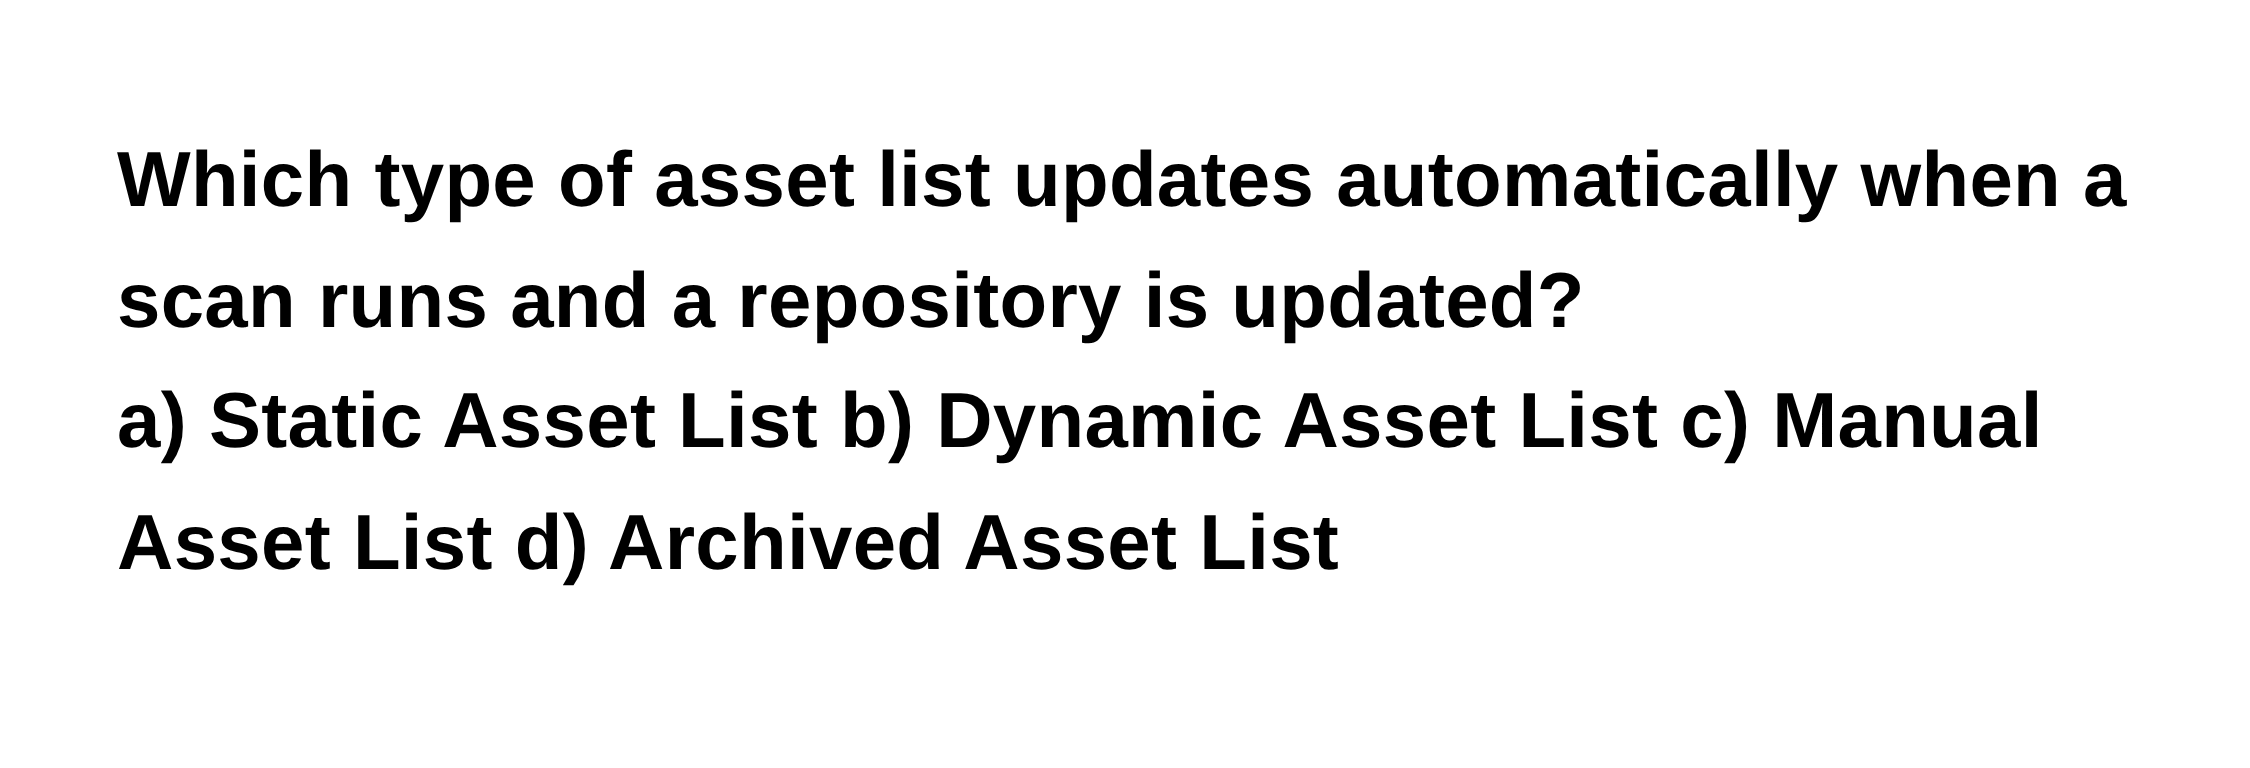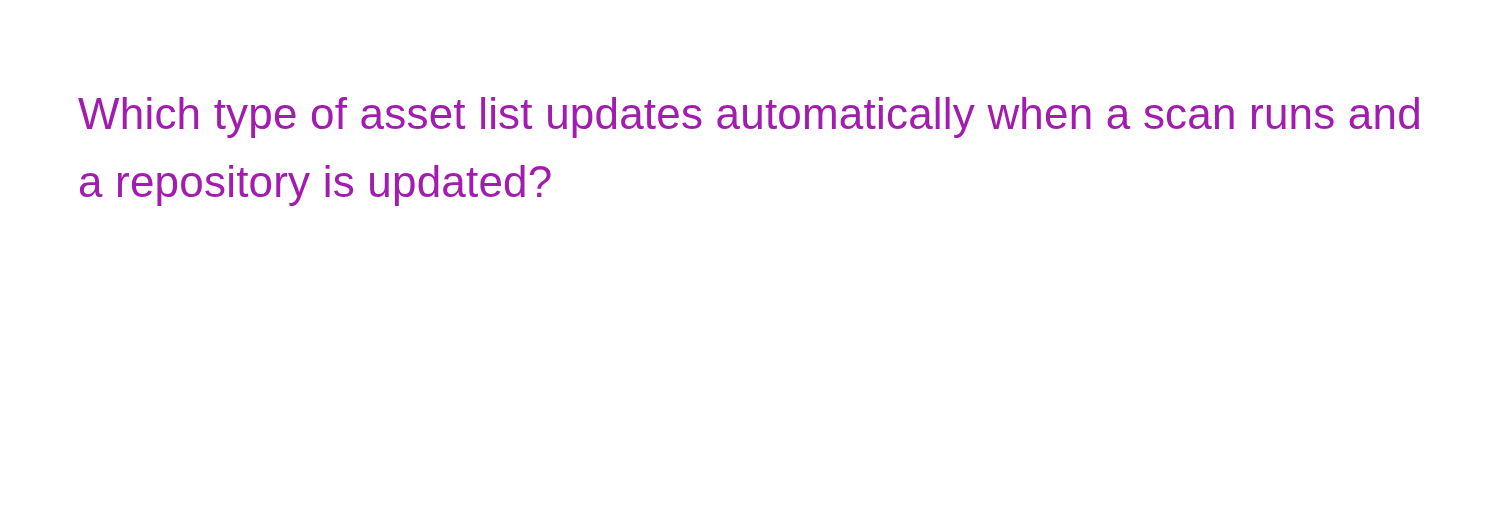--- a/index.html
+++ b/index.html
@@ -8,34 +8,40 @@
       box-sizing: border-box;
     }
     body {
       width: 1500px;
       height: 512px;
       background: #ffffff;
       font-family: -apple-system, BlinkMacSystemFont, "Segoe UI", Helvetica, Arial, sans-serif;
       padding: 80px 78px 0 78px;
     }
     .question-block {
-      font-size: 44px;
+      font-size: 52px;
       line-height: 1.55;
-      color: #a21caf;
-      font-weight: 400;
+      color: #000000;
+      font-weight: 700;
       letter-spacing: 0.2px;
     }
     .question-text {
       display: inline;
     }
     .options-line {
       display: inline;
     }
     .option {
       display: inline;
     }
   </style>
 </head>
 <body>
 
 <div class="question-block">
   <span class="question-text">Which type of asset list updates automatically when a scan runs and a repository is updated?</span><br>
+  <span class="options-line">
+    <span class="option">a) Static Asset List</span>
+    <span class="option">b) Dynamic Asset List</span>
+    <span class="option">c) Manual Asset List</span>
+    <span class="option">d) Archived Asset List</span>
+  </span>
 </div>
 
 </body></html>

